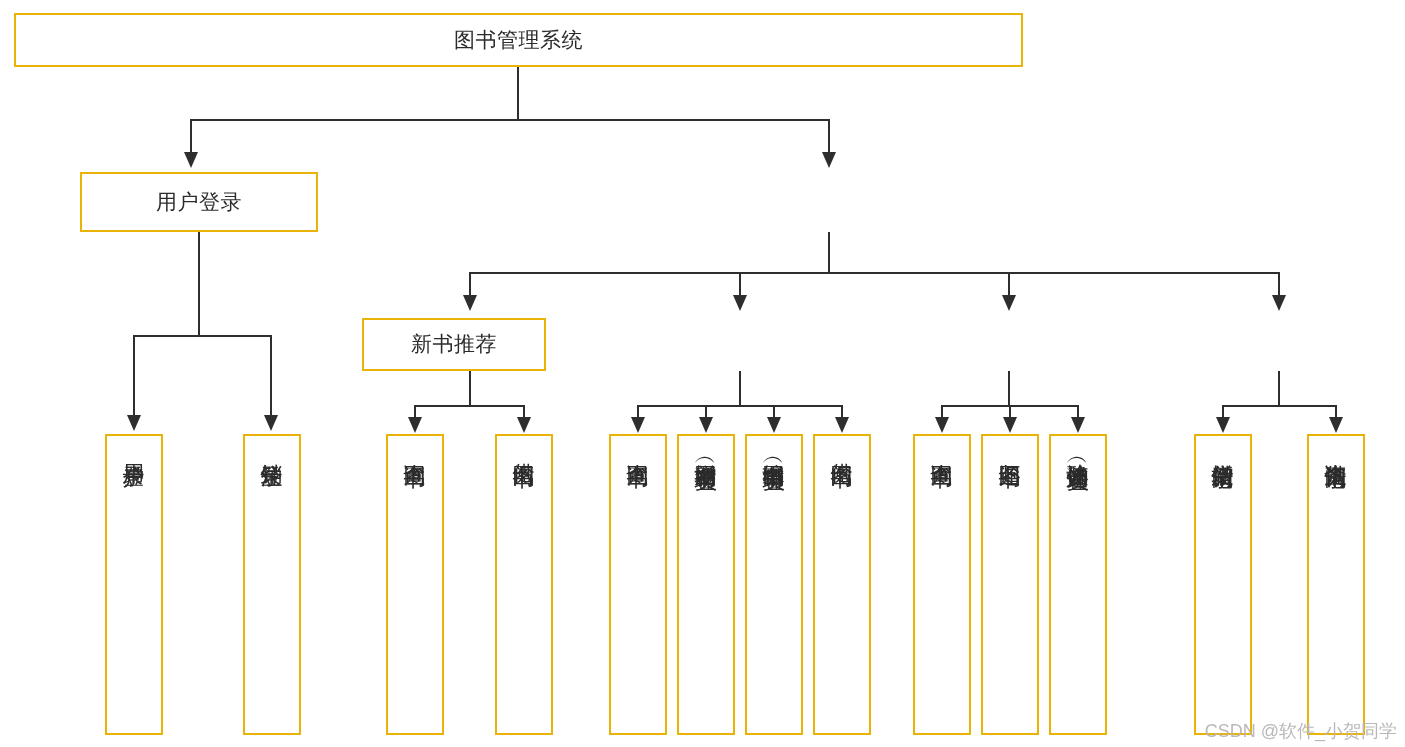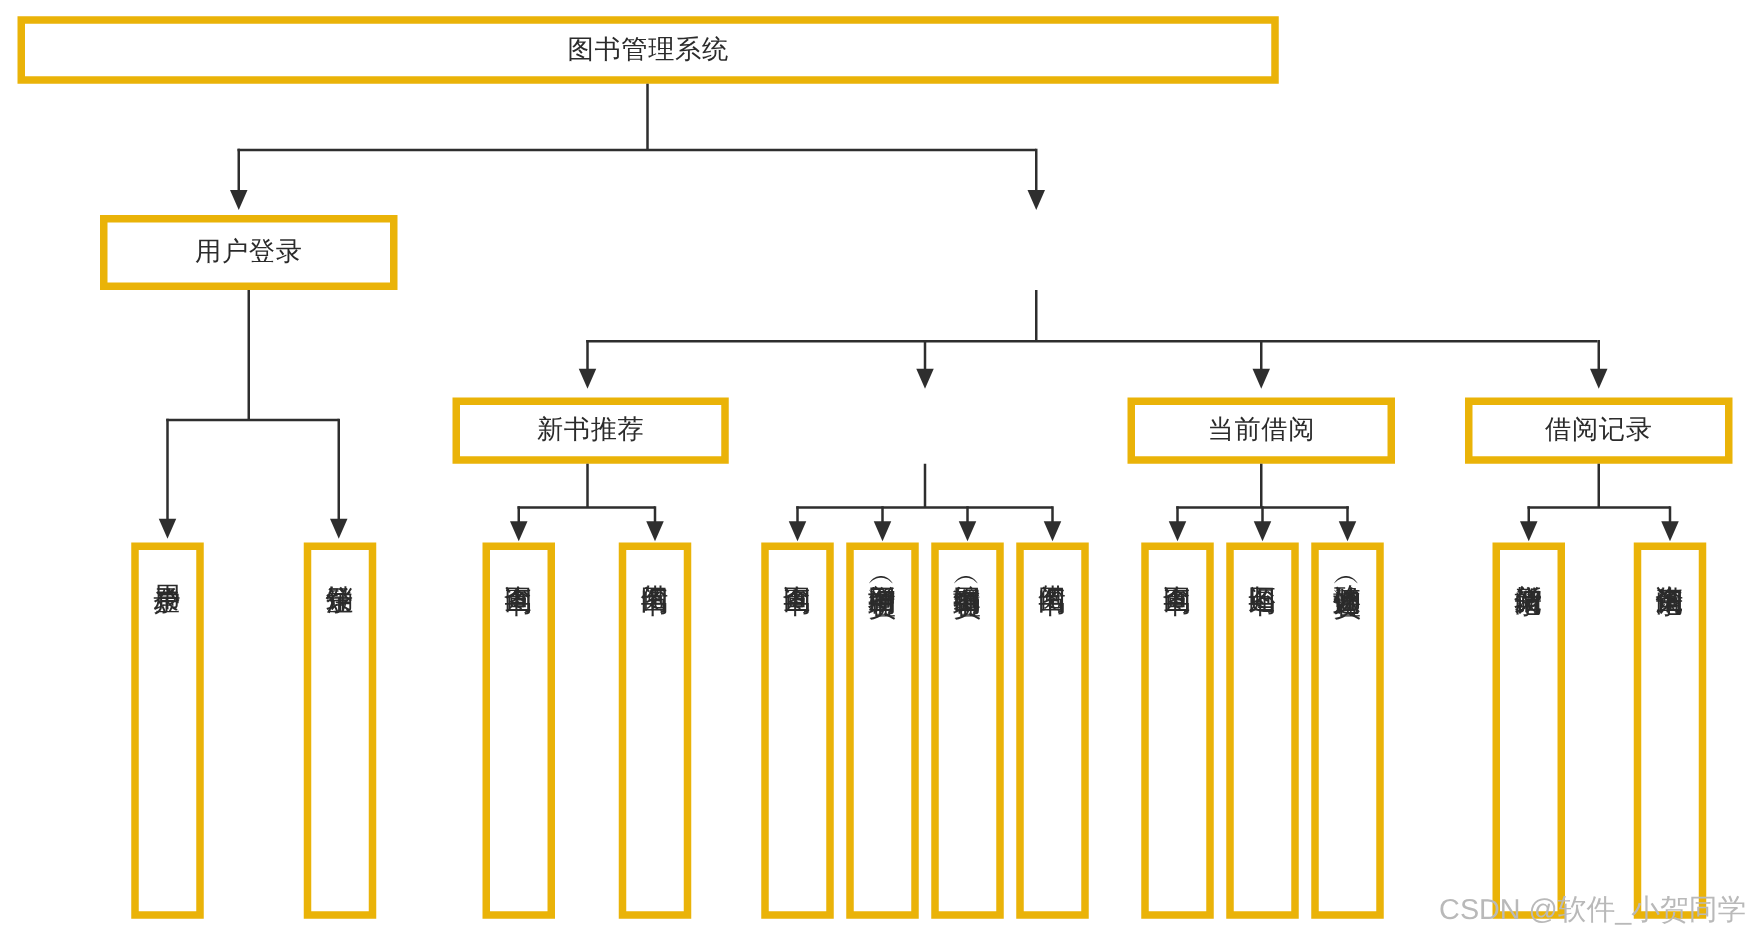--- a/index.html
+++ b/index.html
@@ -15,21 +15,21 @@
     width: 1405px;
     height: 747px;
     background: #ffffff;
     overflow: hidden;
   }
   
   .node {
     position: absolute;
     box-sizing: border-box;
     background: #ffffff;
-    border: 6px solid #eab308;
+    border: 2px solid #eab308;
     display: flex;
     align-items: center;
     justify-content: center;
     color: #2b2b2b;
   }
   .node .label {
     font-size: 21px;
     line-height: 1.15;
     white-space: nowrap;
     letter-spacing: 0.5px;
@@ -66,21 +66,21 @@
     height: 0;
     border-left: 7px solid transparent;
     border-right: 7px solid transparent;
     border-top: 16px solid #2e2e2e;
   }
   
   #watermark {
     position: absolute;
     right: 8px;
     bottom: 4px;
-    font-size: 23px;
+    font-size: 18px;
     color: #b9b9b9;
     white-space: nowrap;
     font-family: "Liberation Sans", "DejaVu Sans", sans-serif;
   }
 </style>
 </head>
 <body>
 
 <div id="canvas">
 
@@ -117,28 +117,22 @@
 
   <div class="vline" style="left:739px; top:272px; height:25px;"></div>
   <div class="arrow" style="left:733px; top:295px;"></div>
 
   <div class="vline" style="left:1008px; top:272px; height:25px;"></div>
   <div class="arrow" style="left:1002px; top:295px;"></div>
 
   <div class="vline" style="left:1278px; top:272px; height:25px;"></div>
   <div class="arrow" style="left:1272px; top:295px;"></div>
 
-  <div class="node h" style="left:362px; top:318px; width:221px; height:53px;">
+  <div class="node h" style="left:362px; top:318px; width:184px; height:53px;">
     <span class="label">新书推荐</span>
-  </div>
-  <div class="node h" style="left:902px; top:318px; width:214px; height:53px;">
-    <span class="label">当前借阅</span>
-  </div>
-  <div class="node h" style="left:1172px; top:318px; width:214px; height:53px;">
-    <span class="label">借阅记录</span>
   </div>
 
   <div class="vline" style="left:469px; top:371px; height:35px;"></div>
   <div class="hline" style="left:414px; top:405px; width:110px;"></div>
   <div class="vline" style="left:414px; top:405px; height:14px;"></div>
   <div class="arrow" style="left:408px; top:417px;"></div>
   <div class="vline" style="left:523px; top:405px; height:14px;"></div>
   <div class="arrow" style="left:517px; top:417px;"></div>
 
   <div class="vline" style="left:739px; top:371px; height:35px;"></div>

